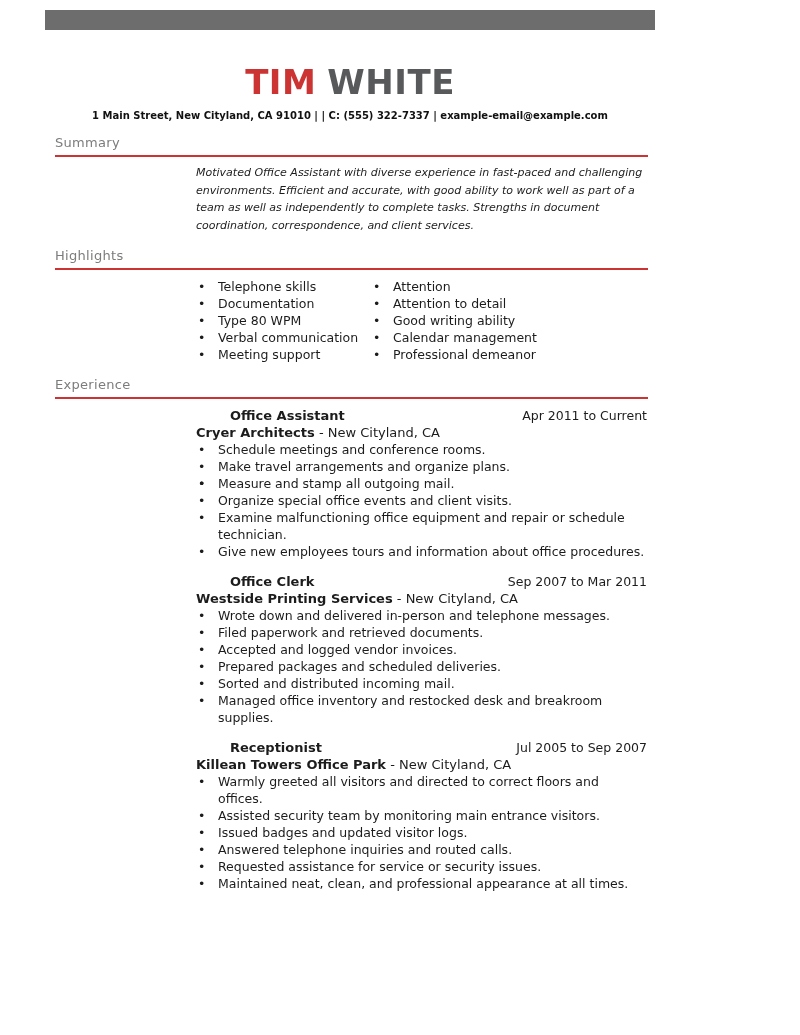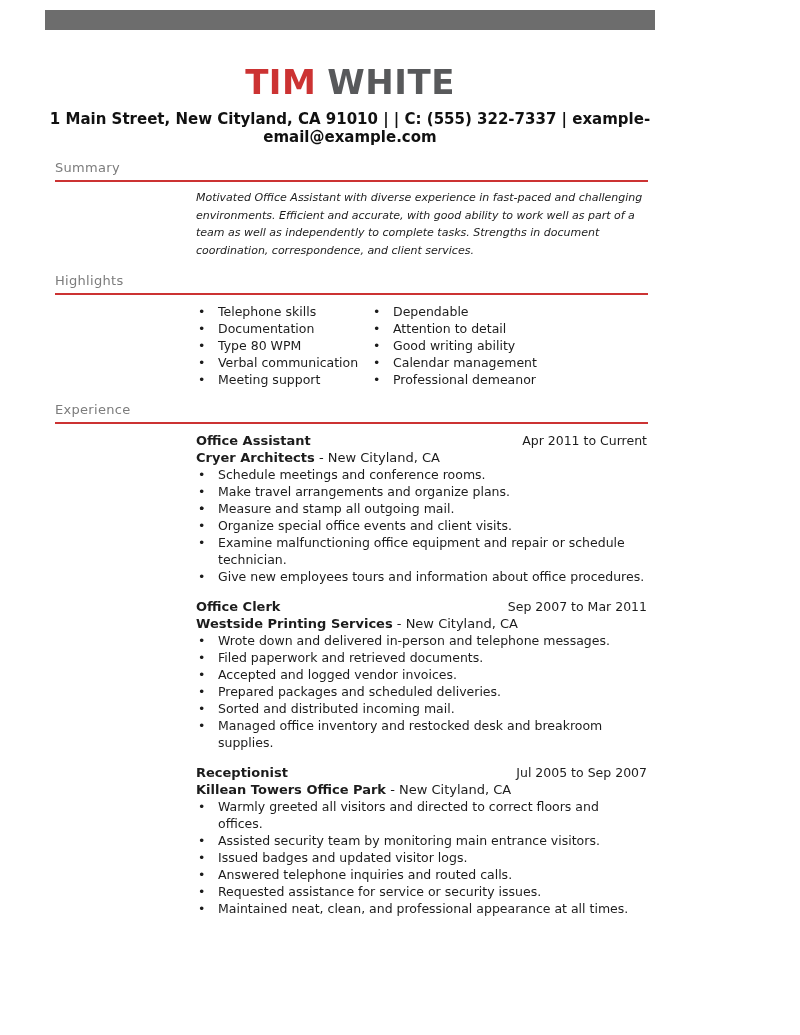--- a/index.html
+++ b/index.html
@@ -24,21 +24,21 @@
     font-size: 34px;
     font-weight: bold;
     letter-spacing: 0.5px;
     line-height: 40px;
   }
   .name-first { color: var(--accent-red, #cc3333); margin-right: 11px; }
   .name-last  { color: var(--name-gray, #58595b); }
   .contact {
     margin-top: 8px;
     text-align: center;
-    font-size: 15px;
+    font-size: 10px;
     font-weight: bold;
     color: #111111;
   }
   .section { margin-top: 12px; }
   .section-heading {
     margin: 0 55px 2px 55px;
     font-size: 13px;
     line-height: 20px;
     color: var(--heading-gray, #7c7c7c);
     letter-spacing: 0.3px;
@@ -64,21 +64,21 @@
   .bullet-item {
     position: relative;
     padding-left: 22px;
     font-size: 12.5px;
     line-height: 17px;
   }
   .bullet { position: absolute; left: 2px; top: 0; }
   .jobs { margin: 8px 53px 0 196px; }
   .job { margin-bottom: 13px; }
   .job-header { display: flex; justify-content: space-between; align-items: baseline; }
-  .job-title { font-weight: bold; font-size: 13px; line-height: 17px; }
+  .job-title { font-weight: bold; font-size: 13px; line-height: 17px; margin-left: 34px; }
   .job-dates { font-size: 12.5px; line-height: 17px; }
   .job-company-line { font-size: 13px; line-height: 17px; font-weight: bold; }
   .job-location { font-weight: normal; }
   .job-bullets { margin-left: 19px; }
 </style>
 </head>
 <body>
 
 <div class="page">
 
@@ -124,21 +124,21 @@
 
           <li class="bullet-item">
             <span class="bullet">•</span>
             <span>Meeting support</span>
           </li>
         </ul>
       <ul class="bullet-list col2">
 
           <li class="bullet-item">
             <span class="bullet">•</span>
-            <span>Dependable</span>
+            <span>Attention</span>
           </li>
 
           <li class="bullet-item">
             <span class="bullet">•</span>
             <span>Attention to detail</span>
           </li>
 
           <li class="bullet-item">
             <span class="bullet">•</span>
             <span>Good writing ability</span>

